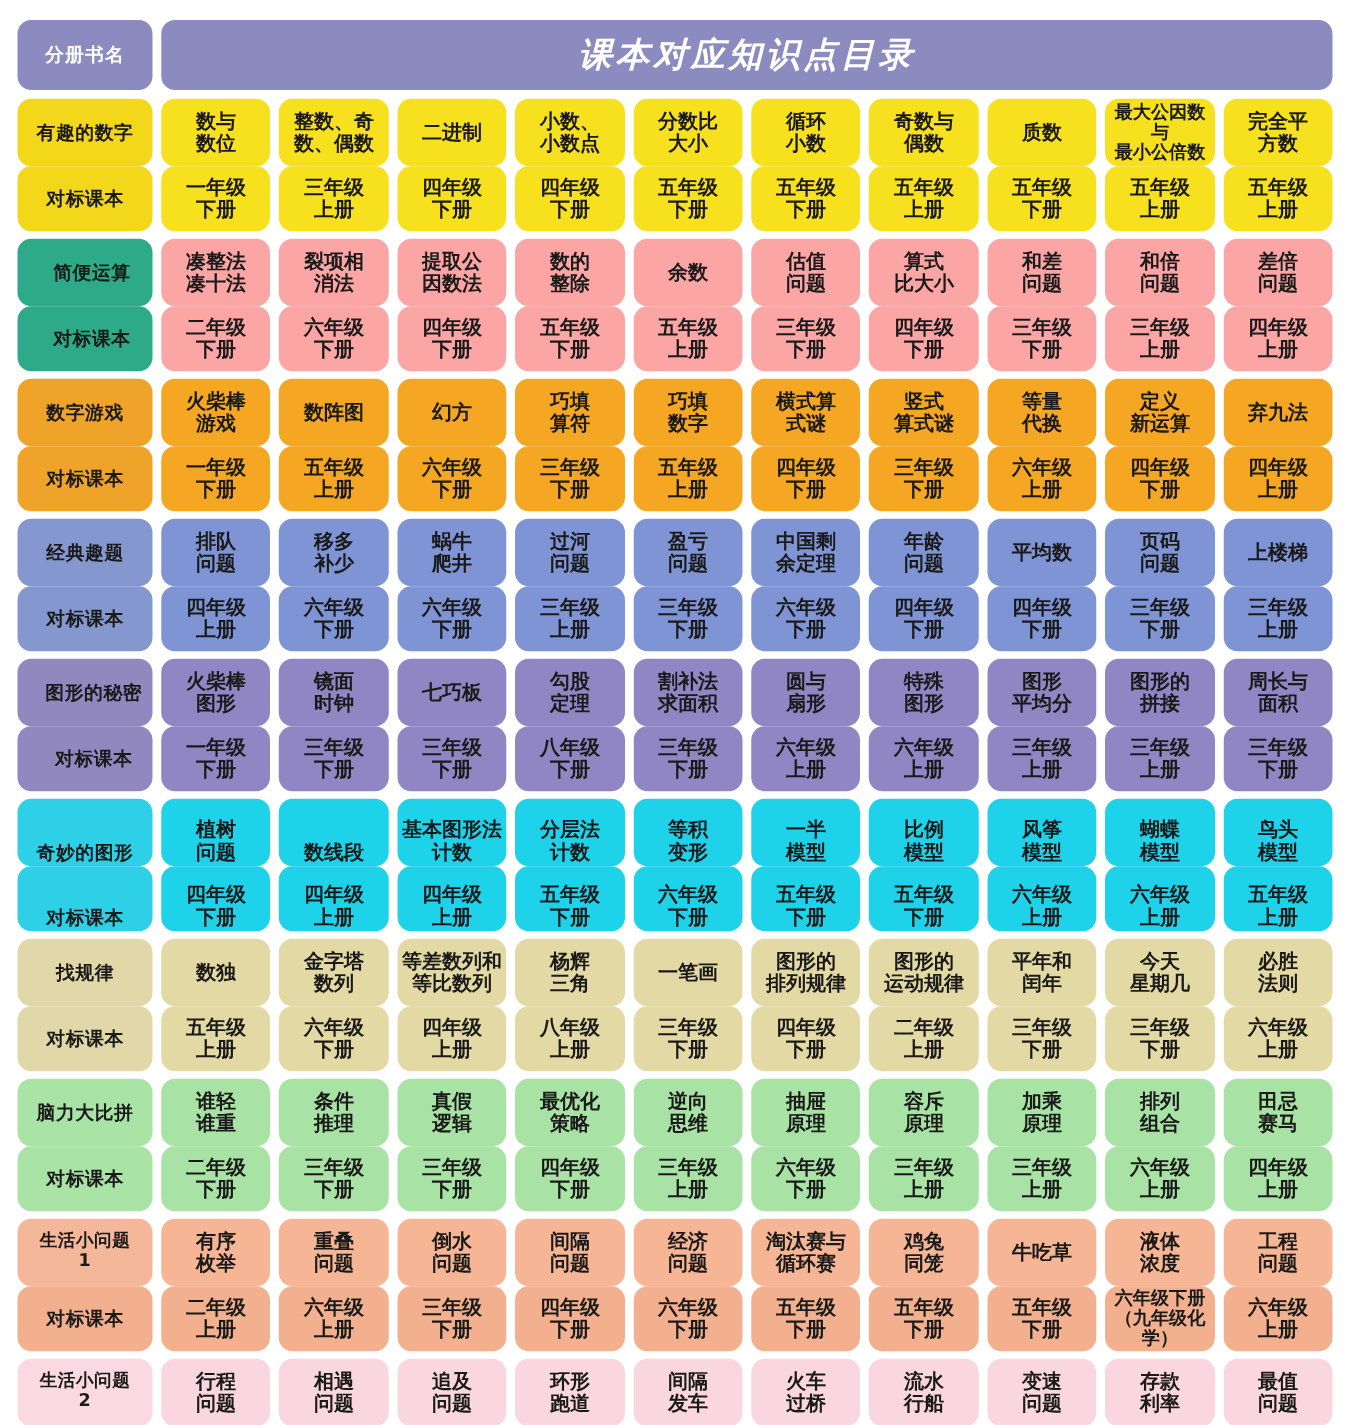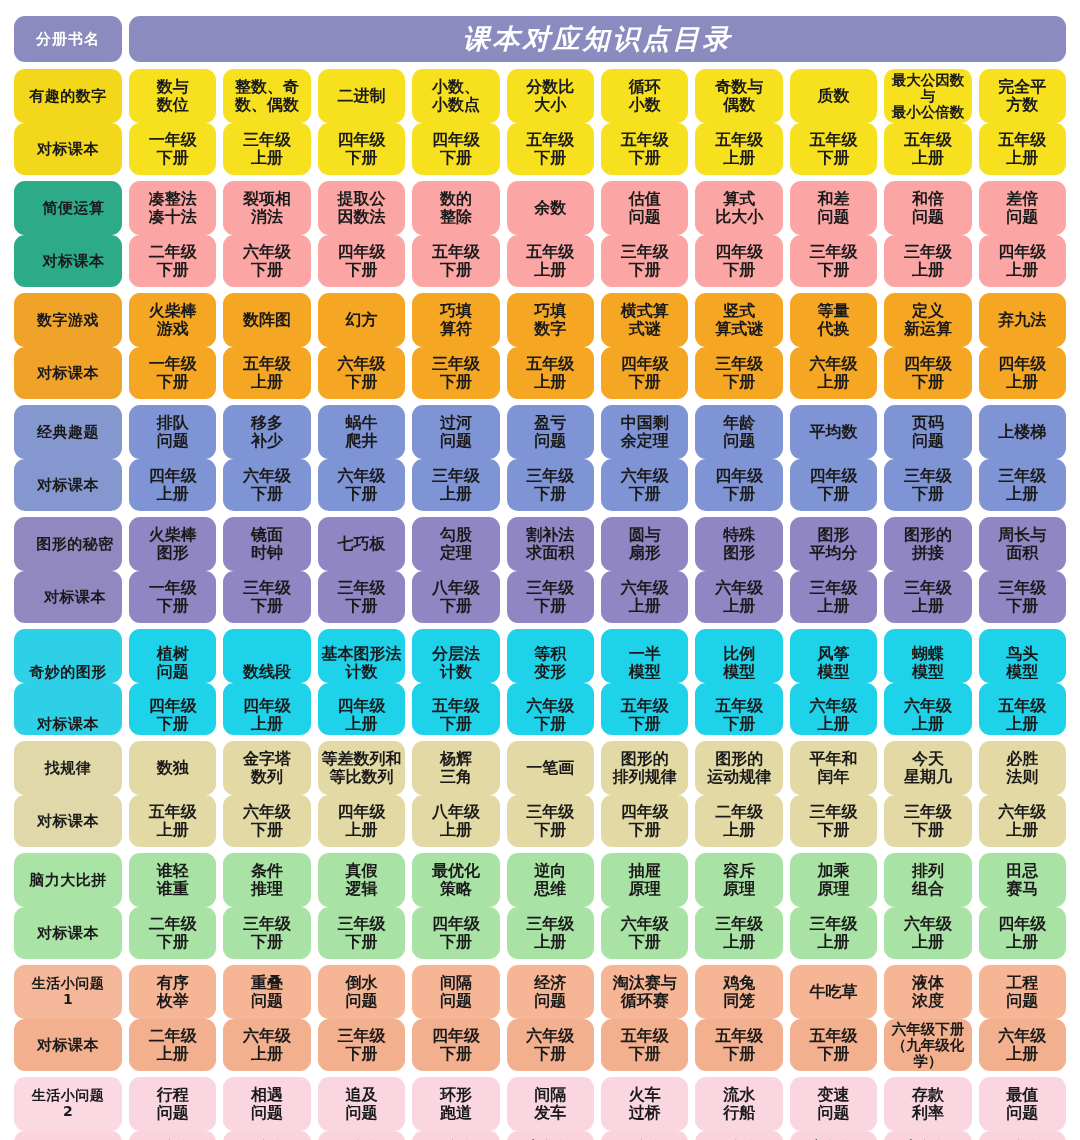--- a/index.html
+++ b/index.html
@@ -14,21 +14,21 @@
     width:1080px;height:1140px;
     box-sizing:border-box;
     padding:16px 14px 14px 14px;
     background:#ffffff;
   }
 
   
   .header-row{
     display:flex;
     gap:7px;
-    height:46px;
+    height:56px;
     margin-bottom:7px;
     text-align:center;
   }
   .hdr-label{
     flex:0 0 108px;
     background:#8b8bc0;
     border-radius:11px;
     display:flex;align-items:center;justify-content:center;
     color:#ffffff;
     font-size:15px;font-weight:bold;

